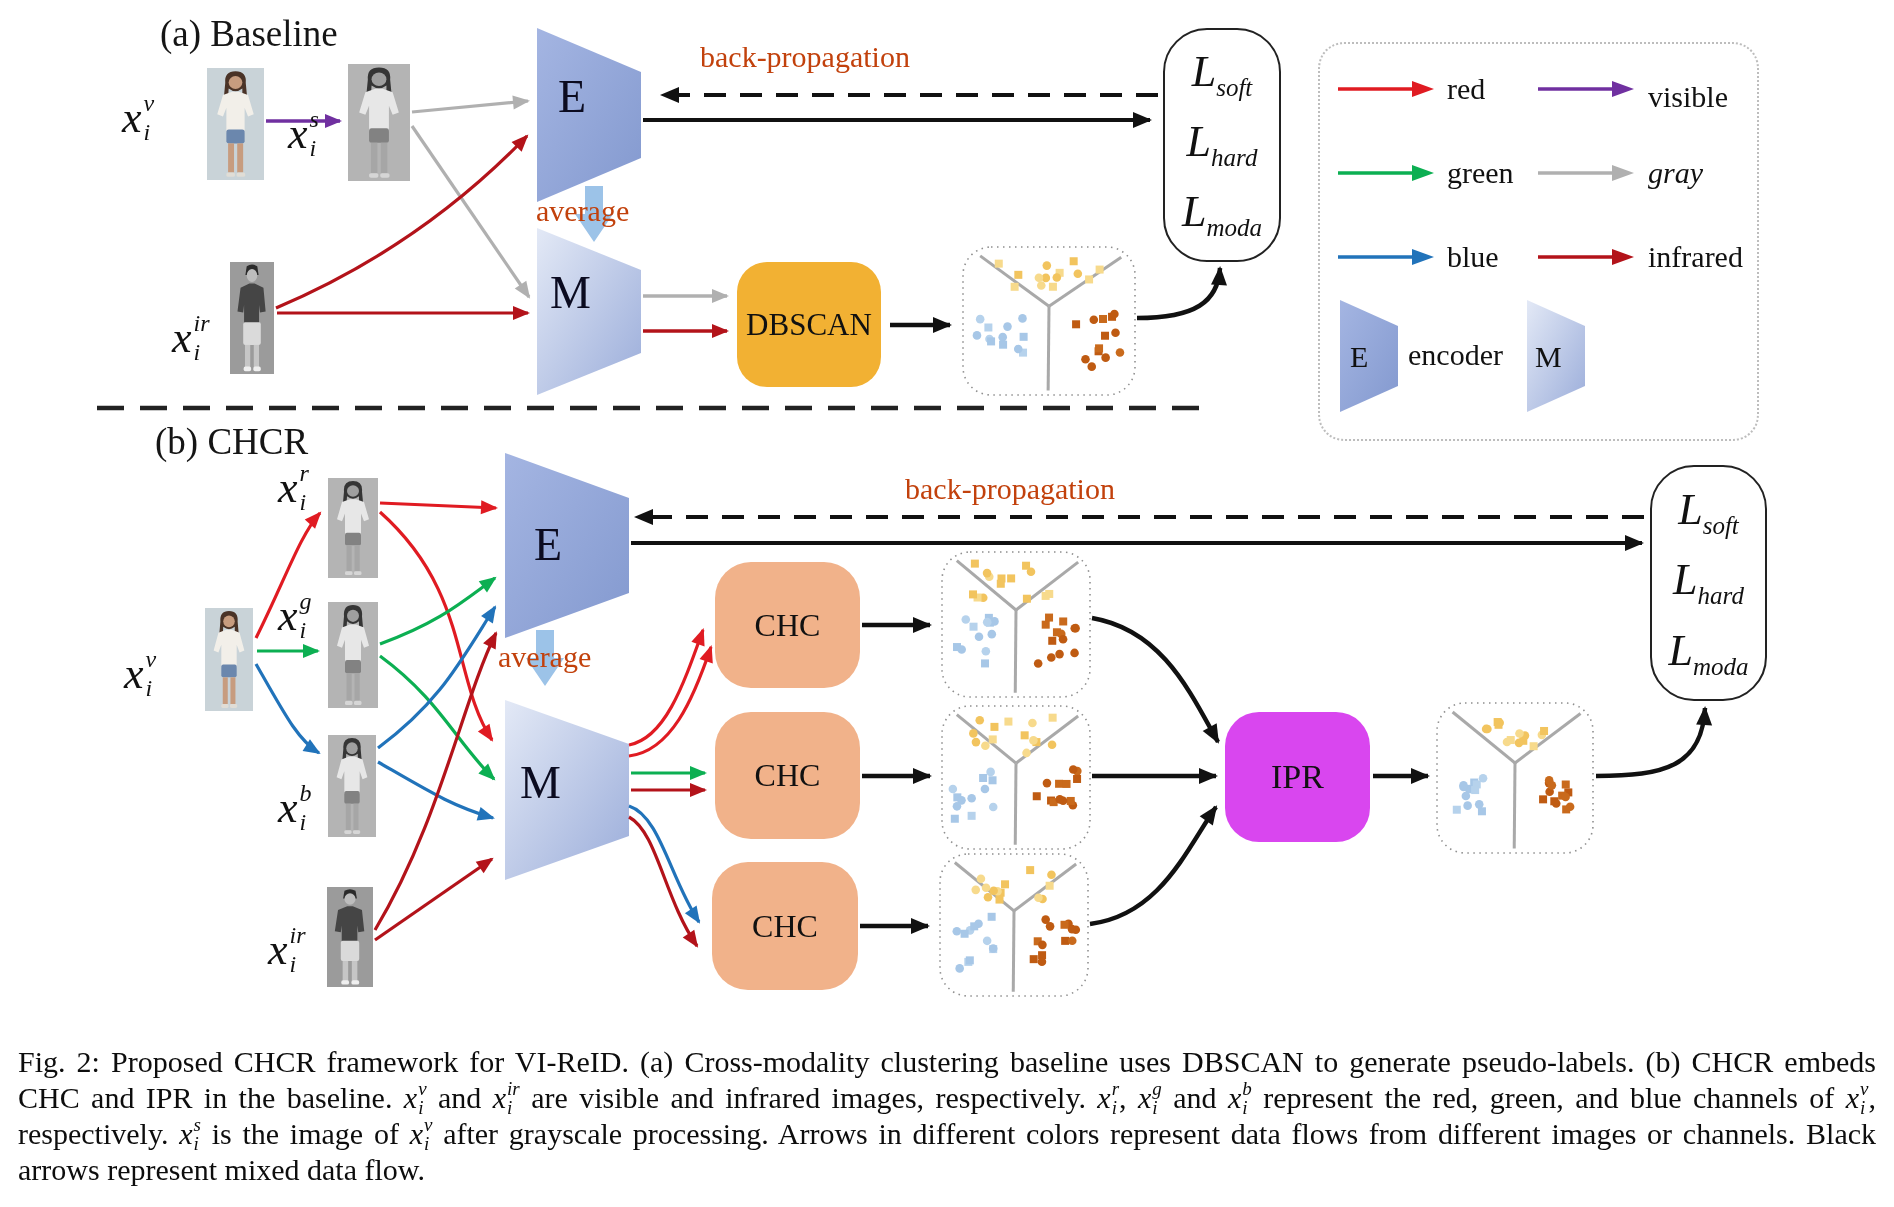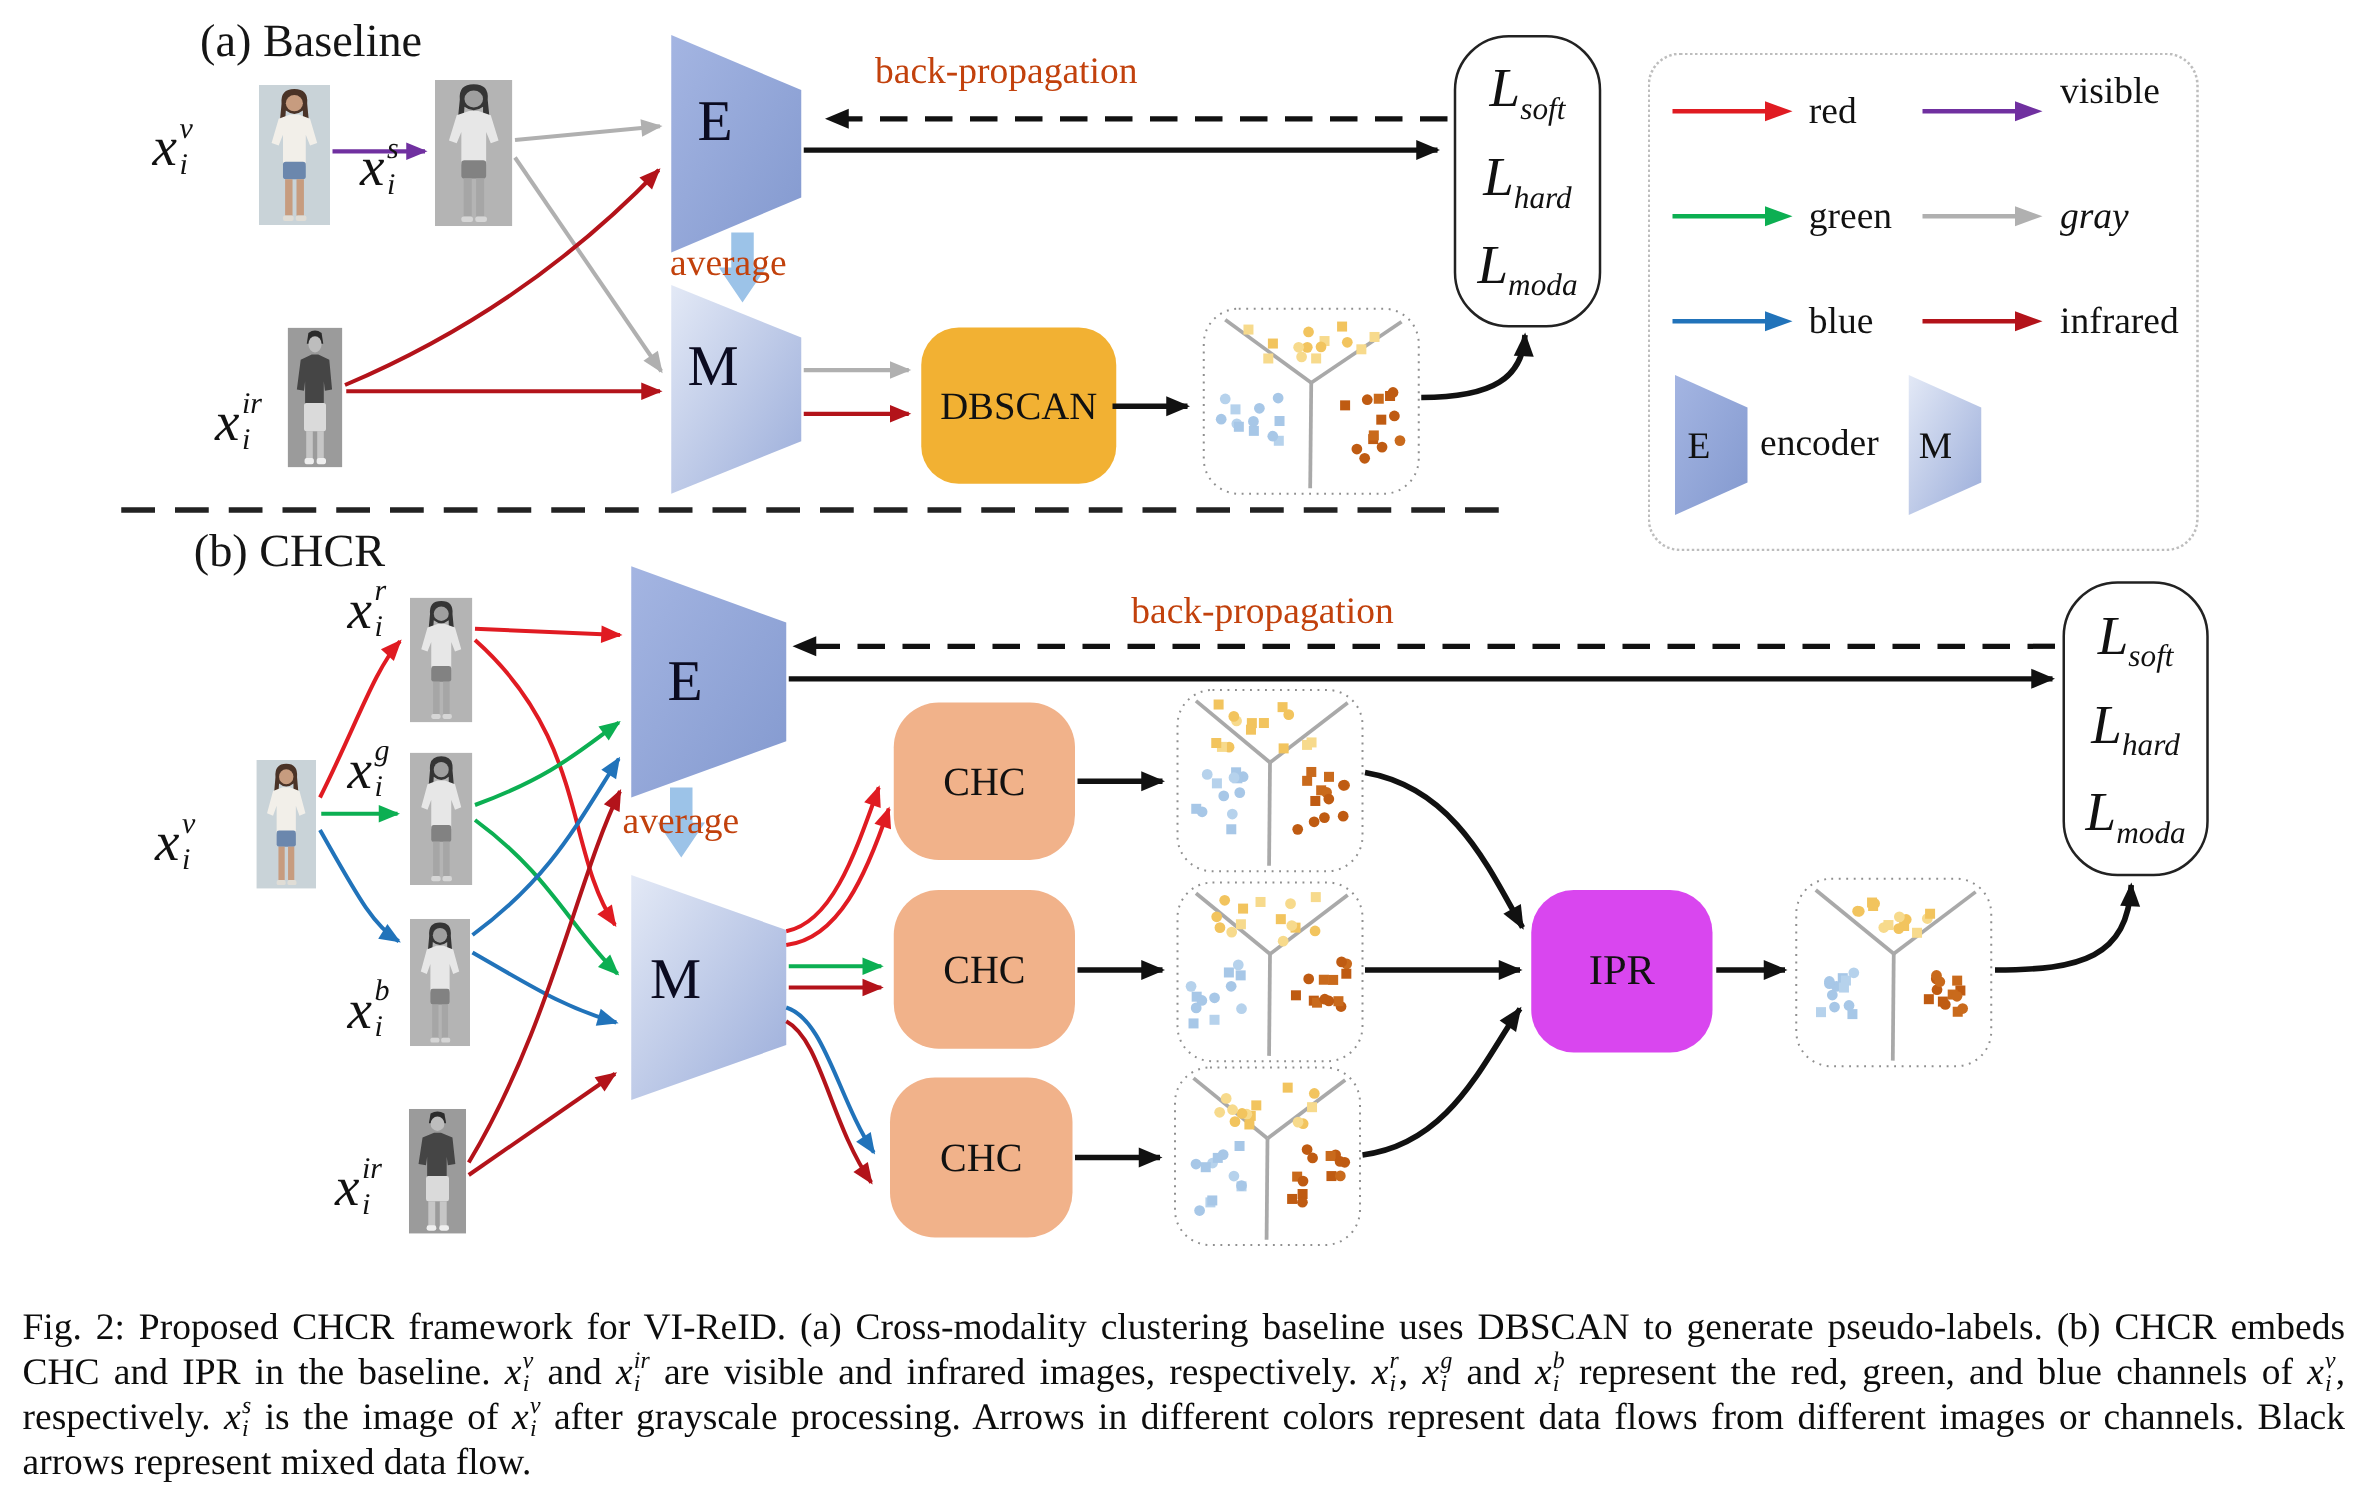--- a/index.html
+++ b/index.html
@@ -89,21 +89,21 @@
       <svg viewBox="0 0 50 104" preserveAspectRatio="none">
         <use href="#sym-woman"></use>
       </svg>
     </div>
   <div class="photo photo-ir" style="left:327px;top:887px;width:46px;height:100px;">
       <svg viewBox="0 0 50 104" preserveAspectRatio="none">
         <use href="#sym-man"></use>
       </svg>
     </div>
 
-  <div class="box dbscan lay0" style="left:737px;top:262px;width:156px;height:125px;align-items:center;">
+  <div class="box dbscan lay0" style="left:737px;top:262px;width:144px;height:125px;align-items:center;">
     <span>DBSCAN</span>
   </div>
 
   <div class="box chc lay0" style="left:715px;top:562px;width:145px;height:126px;">
     <span>CHC</span>
   </div>
   <div class="box chc lay0" style="left:715px;top:712px;width:145px;height:127px;">
     <span>CHC</span>
   </div>
   <div class="box chc lay0" style="left:712px;top:862px;width:146px;height:128px;">
@@ -548,21 +548,21 @@
         <polygon points="76,3 98,11 76,19" fill="#e01b22"></polygon>
       </svg>
   </div>
   <div class="abs lay2 leg-label" style="left:1447px;top:72px;">red</div>
   <div class="abs lay2" style="left:1536px;top:78px;width:100px;height:22px;">
     <svg width="100" height="22">
         <line x1="2" y1="11" x2="78" y2="11" stroke-width="3.5" stroke="#7030a0"></line>
         <polygon points="76,3 98,11 76,19" fill="#7030a0"></polygon>
       </svg>
   </div>
-  <div class="abs lay2 leg-label" style="left:1648px;top:56px;">visible</div>
+  <div class="abs lay2 leg-label" style="left:1648px;top:80px;">visible</div>
 
   <div class="abs lay2" style="left:1336px;top:162px;width:100px;height:22px;">
     <svg width="100" height="22">
         <line x1="2" y1="11" x2="78" y2="11" stroke-width="3.5" stroke="#0caf52"></line>
         <polygon points="76,3 98,11 76,19" fill="#0caf52"></polygon>
       </svg>
   </div>
   <div class="abs lay2 leg-label" style="left:1447px;top:156px;">green</div>
   <div class="abs lay2" style="left:1536px;top:162px;width:100px;height:22px;">
     <svg width="100" height="22">

